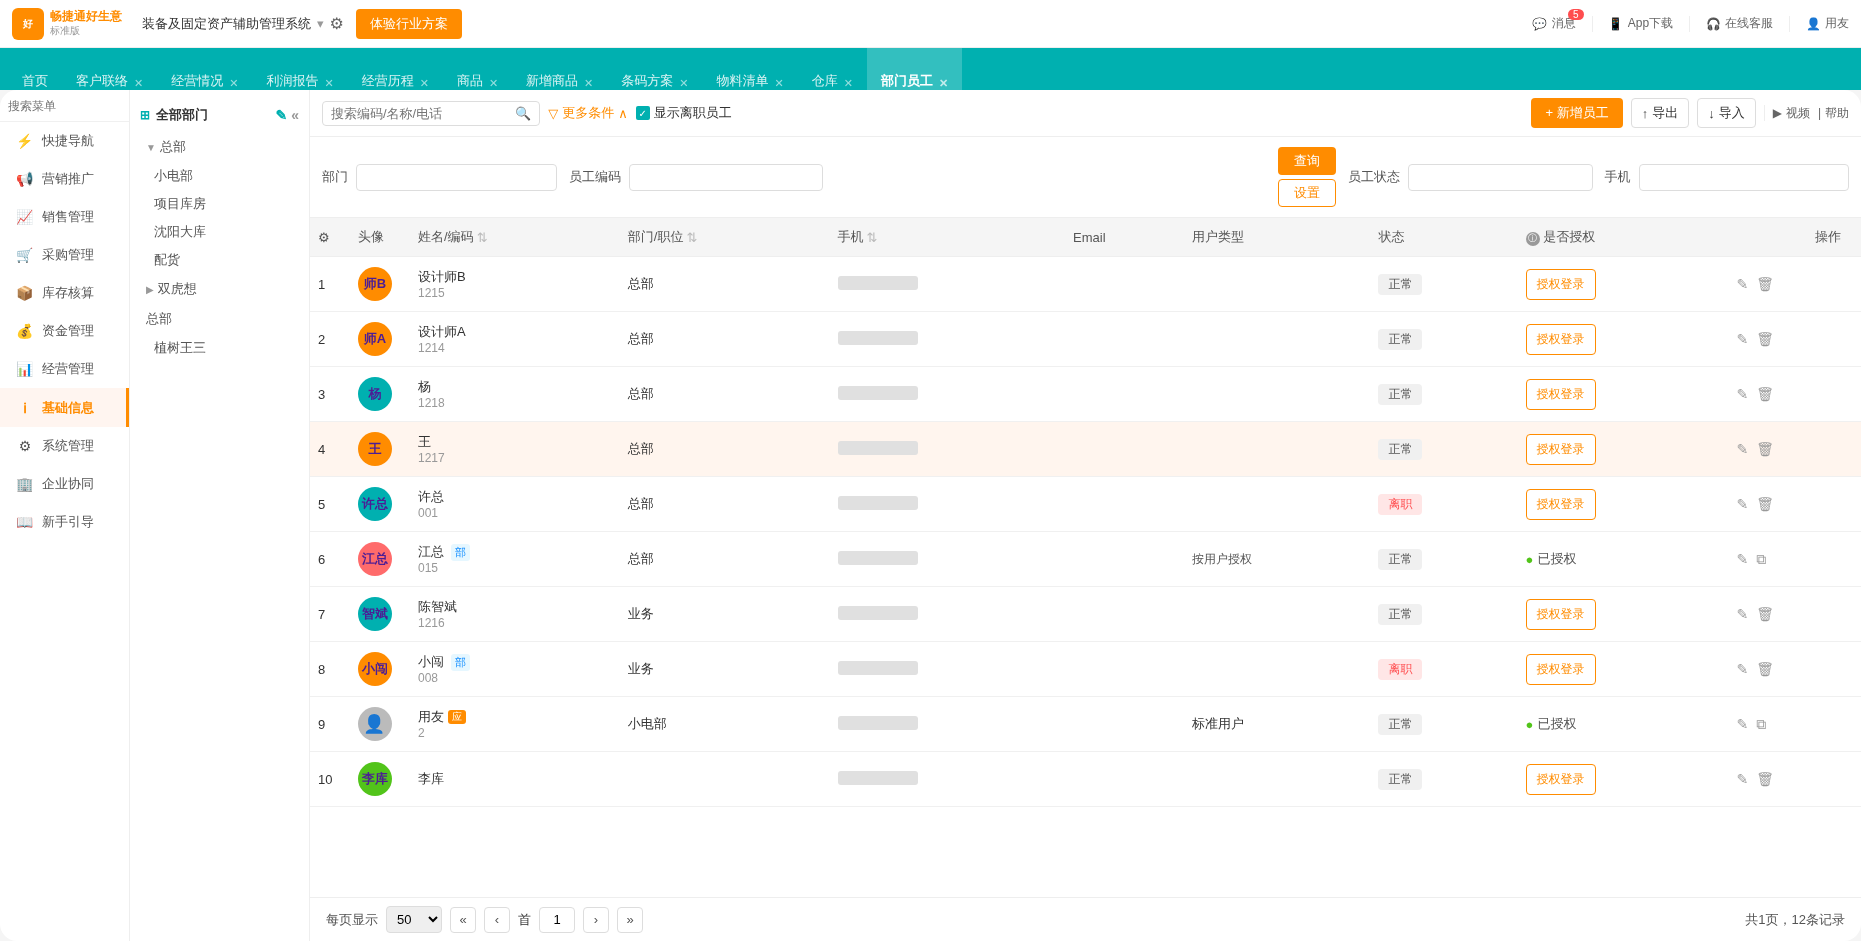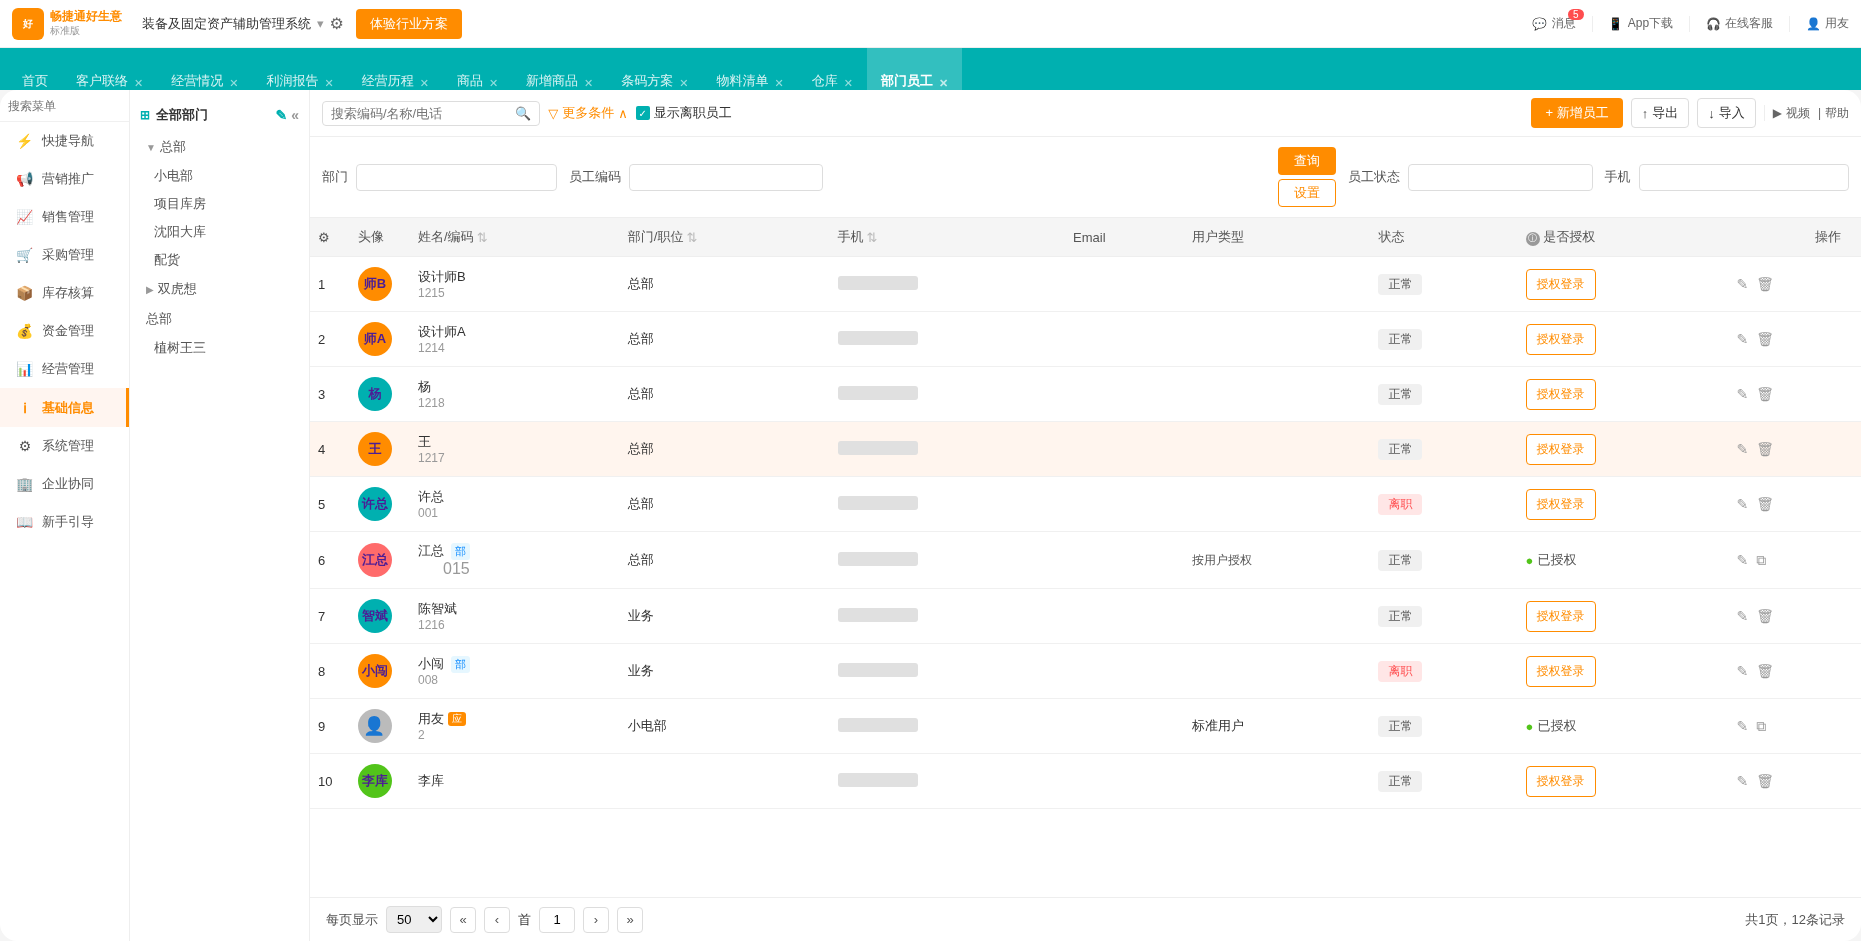--- a/index.html
+++ b/index.html
@@ -500,21 +500,21 @@
                 </td>
             </tr>
 
             <tr>
               <td>6</td>
               <td>
                   <div class="avatar av-red">江总</div>
                 </td>
               <td>
                 <div style="display:flex;align-items:center;gap:4px;">江总 <span class="dept-tag">部</span></div>
-                <div style="color:#999;font-size:16px;margin-left:25px;">015</div>
+                <div style="color:#999;font-size:12px;">015</div>
               </td>
               <td>总部</td>
               <td><span class="blurred"></span></td>
               <td></td>
               <td><span class="by-user">按用户授权</span></td>
               <td><span class="status-badge status-normal">正常</span></td>
               <td>
                   <span class="auth-granted"><span class="dot-green">●</span>已授权</span>
                 </td>
               <td>

